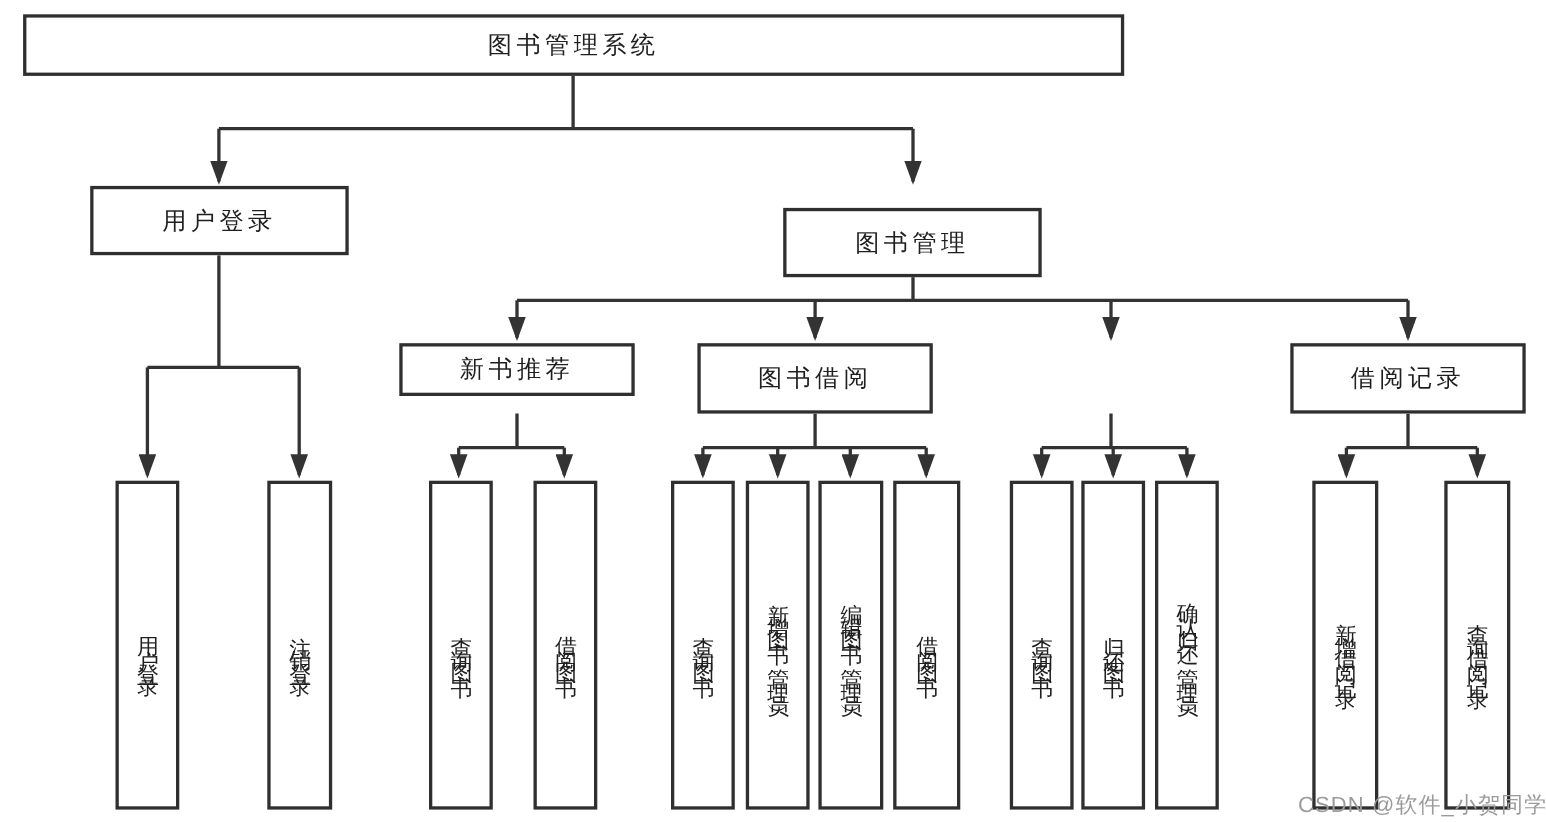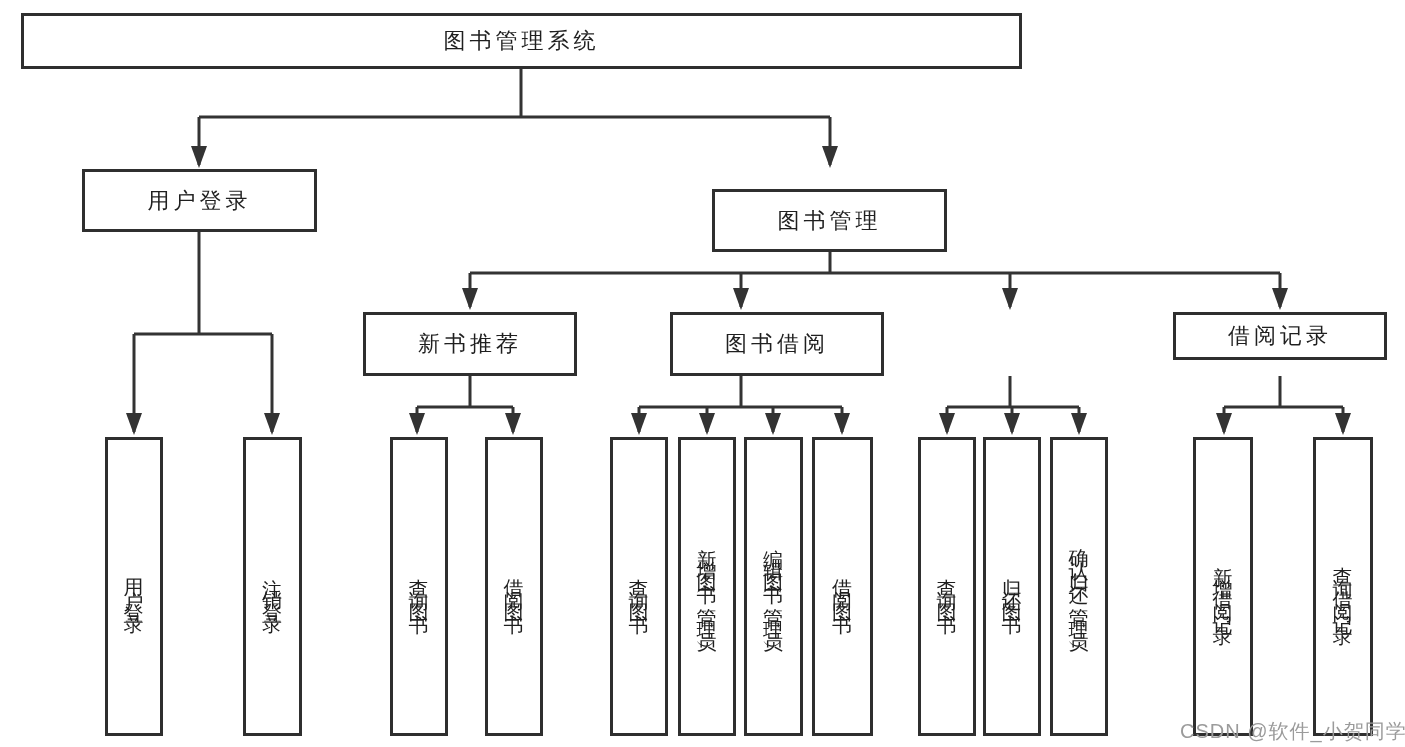--- a/index.html
+++ b/index.html
@@ -82,23 +82,23 @@
     <path class="link" d="M1280 376 V407 M1224 407 H1343"></path>
     <path class="link" d="M1224 407 V432" marker-end="url(#arrow)"></path>
     <path class="link" d="M1343 407 V432" marker-end="url(#arrow)"></path>
   </svg>
 
   <div class="node h root" style="left:21px;top:13px;width:1001px;height:56px;">图书管理系统</div>
 
   <div class="node h" style="left:82px;top:169px;width:235px;height:63px;">用户登录</div>
   <div class="node h" style="left:712px;top:169px;width:235px;height:63px;margin-top:20px;">图书管理</div>
 
-  <div class="node h" style="left:363px;top:312px;width:214px;height:64px;">新书推荐</div>
-  <div class="node h" style="left:634px;top:312px;width:214px;height:64px;margin-left:36px;">图书借阅</div>
-  <div class="node h" style="left:1173px;top:312px;width:214px;height:48px;">借阅记录</div>
+  <div class="node h" style="left:363px;top:312px;width:214px;height:48px;">新书推荐</div>
+  <div class="node h" style="left:634px;top:312px;width:214px;height:64px;">图书借阅</div>
+  <div class="node h" style="left:1173px;top:312px;width:214px;height:64px;">借阅记录</div>
 
   <div class="node leaf" style="left:105px;top:437px;width:58px;height:299px;">用户登录</div>
   <div class="node leaf" style="left:243px;top:437px;width:59px;height:299px;">注销登录</div>
 
   <div class="node leaf" style="left:390px;top:437px;width:58px;height:299px;">查询图书</div>
   <div class="node leaf" style="left:485px;top:437px;width:58px;height:299px;">借阅图书</div>
 
   <div class="node leaf" style="left:610px;top:437px;width:58px;height:299px;">查询图书</div>
   <div class="node leaf" style="left:678px;top:437px;width:58px;height:299px;">新增图书（管理员）</div>
   <div class="node leaf" style="left:744px;top:437px;width:59px;height:299px;">编辑图书（管理员）</div>

